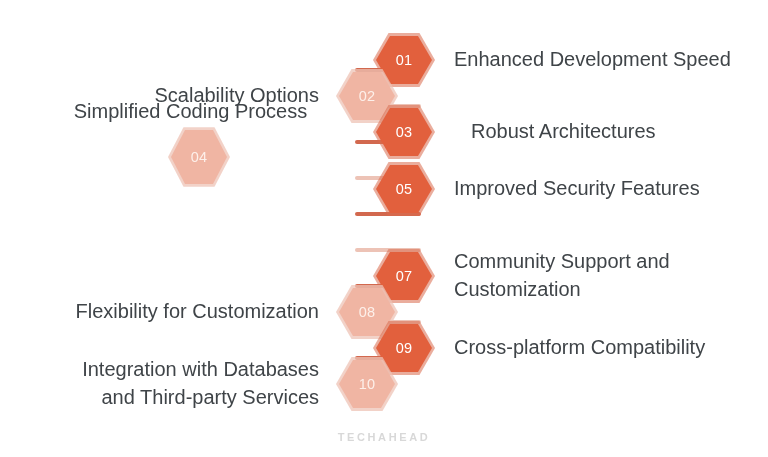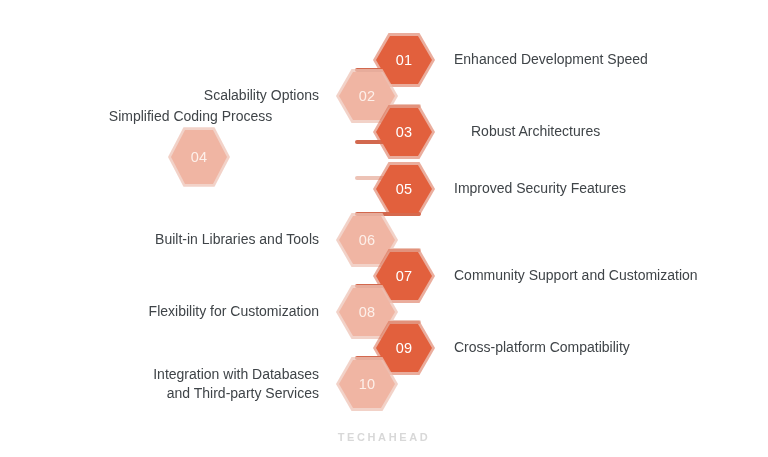--- a/index.html
+++ b/index.html
@@ -56,21 +56,21 @@
     color: #ffffff;
     font-size: 14.5px;
     font-weight: 400;
     letter-spacing: .3px;
     line-height: 1;
   }
   .step.even .hex .num { color: #fdf0ea; }
 
   
   .label {
-    font-size: 14px;
+    font-size: 20px;
     color: #3f4448;
     line-height: 1.38;
     white-space: pre-line;
     font-weight: 400;
   }
   .step.right .label { margin-left: 19px; text-align: left; }
   .step.left  .label { margin-right: 17px; text-align: right; }
 
   
   .conn {
@@ -146,28 +146,20 @@
 
   <div class="step right odd" style="top:158px;">
     <div class="hex">
       <div class="shape outer"></div>
       <div class="shape inner"></div>
       <span class="num">05</span>
     </div>
     <span class="label">Improved Security Features</span>
   </div>
 
-  <div class="step left even" style="top:209px;">
-    <span class="label">Built-in Libraries and Tools</span>
-    <div class="hex">
-      <div class="shape outer"></div>
-      <div class="shape inner"></div>
-      <span class="num">06</span>
-    </div>
-  </div>
 
   <div class="step right odd" style="top:245px;">
     <div class="hex">
       <div class="shape outer"></div>
       <div class="shape inner"></div>
       <span class="num">07</span>
     </div>
     <span class="label">Community Support and Customization</span>
   </div>
 

